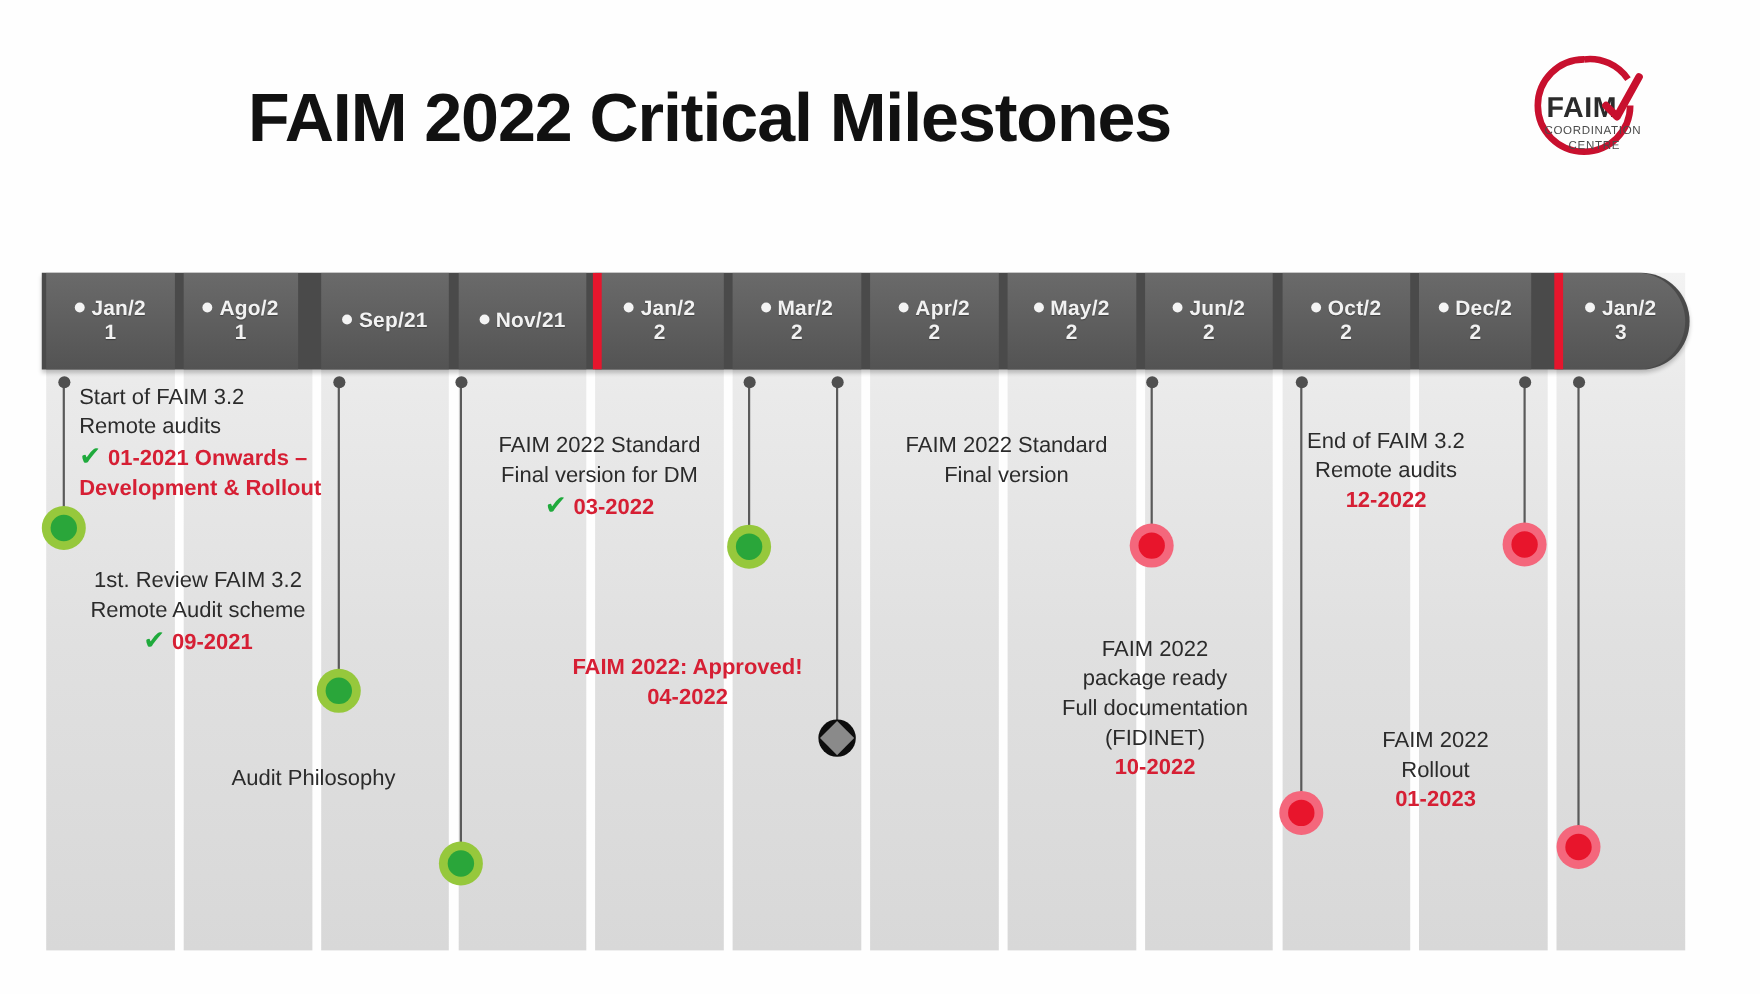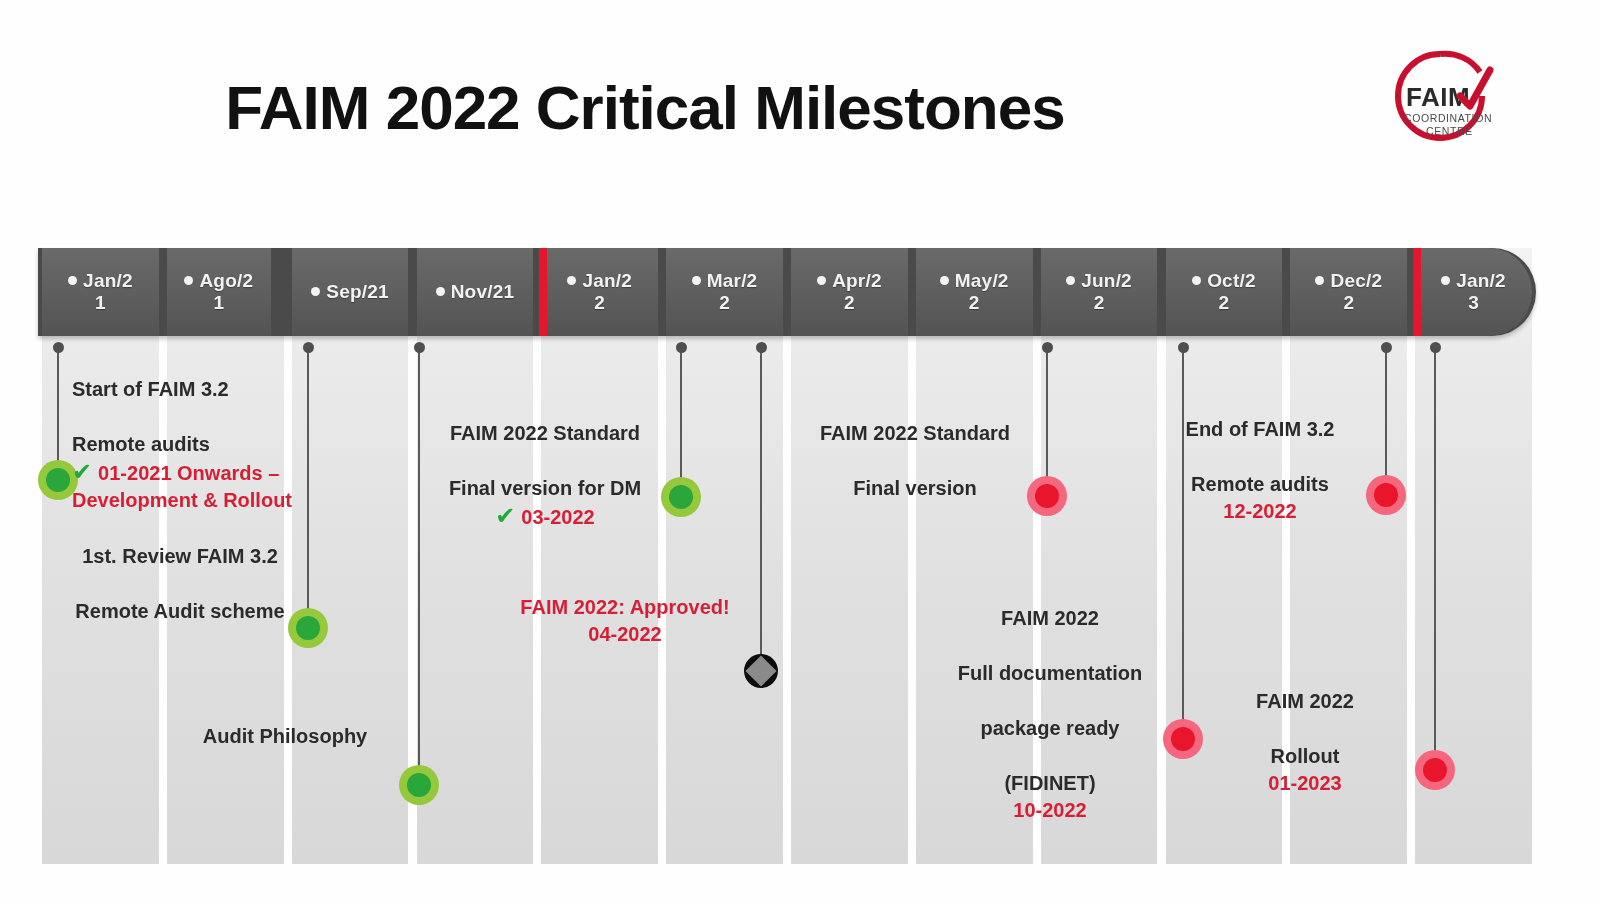--- a/index.html
+++ b/index.html
@@ -84,21 +84,21 @@
     display:flex;align-items:center;justify-content:center;
   }
   .dshape{
     width:22px;height:22px;background:#8a8a8a;transform:rotate(45deg);
   }
 
   
   .blk{position:absolute;}
   .blk .ln{
     font-size:20px;line-height:27px;color:#2b2b2b;
-    white-space:nowrap;font-weight:700;margin-top:28px;
+    white-space:nowrap;font-weight:400;
   }
   .blk .dt{
     font-size:20px;line-height:27px;color:#d61f34;font-weight:bold;
     white-space:nowrap;
   }
   .chk{
     color:#1faa3c;font-size:24px;font-weight:bold;
     margin-right:6px;display:inline-block;
   }
   .ta-l{text-align:left;}
@@ -162,21 +162,21 @@
       </div>
       <div class="hcell" style="left: 877.833px; width: 116.833px;">
         <div class="hlabel"><span class="hdot"></span>May/2<br>2</div>
       </div>
       <div class="hcell" style="left: 1002.67px; width: 116.833px;">
         <div class="hlabel"><span class="hdot"></span>Jun/2<br>2</div>
       </div>
       <div class="hcell" style="left: 1127.5px; width: 116.833px;">
         <div class="hlabel"><span class="hdot"></span>Oct/2<br>2</div>
       </div>
-      <div class="hcell" style="left: 1252.33px; width: 117px;">
+      <div class="hcell" style="left: 1252.33px; width: 102px;">
         <div class="hlabel"><span class="hdot"></span>Dec/2<br>2</div>
       </div>
       <div class="hcell last" style="left: 1377.17px; width: 116.833px;">
         <div class="hlabel"><span class="hdot"></span>Jan/2<br>3</div>
       </div>
       <div class="redmark" style="left: 1375.17px;"></div>
     </div>
 
   <div id="pins">
       <div class="pin" style="left: 57px; top: 344px; height: 130px;"></div>
@@ -216,20 +216,21 @@
   <div class="blk ta-l" style="left:72px;top:348px;width:240px;">
     <div class="ln">Start of FAIM 3.2</div>
     <div class="ln">Remote audits</div>
     <div class="dt"><span class="chk">✔</span><span>01-2021 Onwards –</span></div>
     <div class="dt">Development &amp; Rollout</div>
   </div>
 
   <div class="blk ta-r" style="left:60px;top:515px;width:240px;">
     <div class="ln">1st. Review FAIM 3.2</div>
     <div class="ln">Remote Audit scheme</div>
+    <div class="dt"><span class="chk">✔</span><span>09-2021</span></div>
   </div>
 
   <div class="blk ta-r" style="left:165px;top:695px;width:240px;">
     <div class="ln">Audit Philosophy</div>
   </div>
 
   <div class="blk ta-r" style="left:425px;top:392px;width:240px;">
     <div class="ln">FAIM 2022 Standard</div>
     <div class="ln">Final version for DM</div>
     <div class="dt"><span class="chk">✔</span><span>03-2022</span></div>
@@ -240,22 +241,22 @@
     <div class="dt">04-2022</div>
   </div>
 
   <div class="blk ta-r" style="left:795px;top:392px;width:240px;">
     <div class="ln">FAIM 2022 Standard</div>
     <div class="ln">Final version</div>
   </div>
 
   <div class="blk ta-r" style="left:930px;top:577px;width:240px;">
     <div class="ln">FAIM 2022</div>
+    <div class="ln">package ready</div>
     <div class="ln">Full documentation</div>
-    <div class="ln">package ready</div>
     <div class="ln">(FIDINET)</div>
     <div class="dt">10-2022</div>
   </div>
 
   <div class="blk ta-r" style="left:1140px;top:388px;width:240px;">
     <div class="ln">End of FAIM 3.2</div>
     <div class="ln">Remote audits</div>
     <div class="dt">12-2022</div>
   </div>
 

